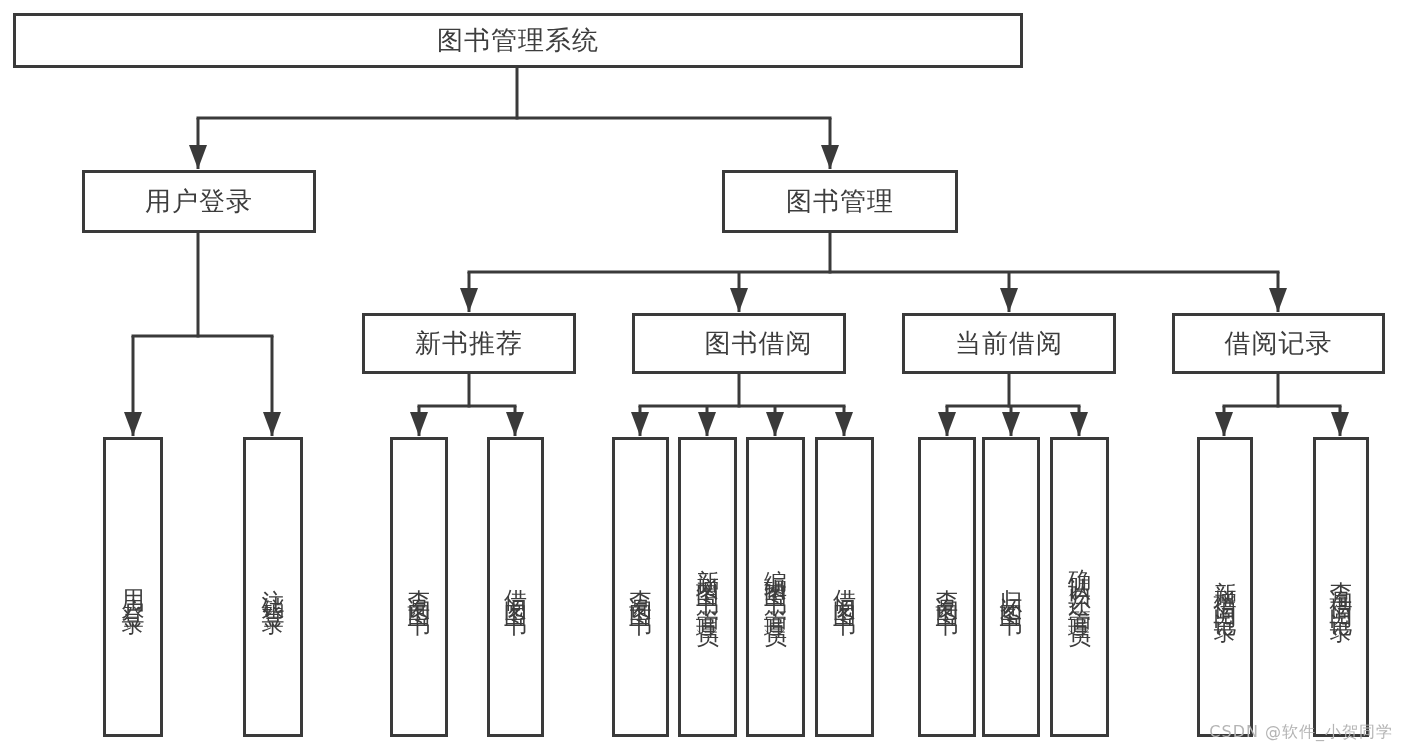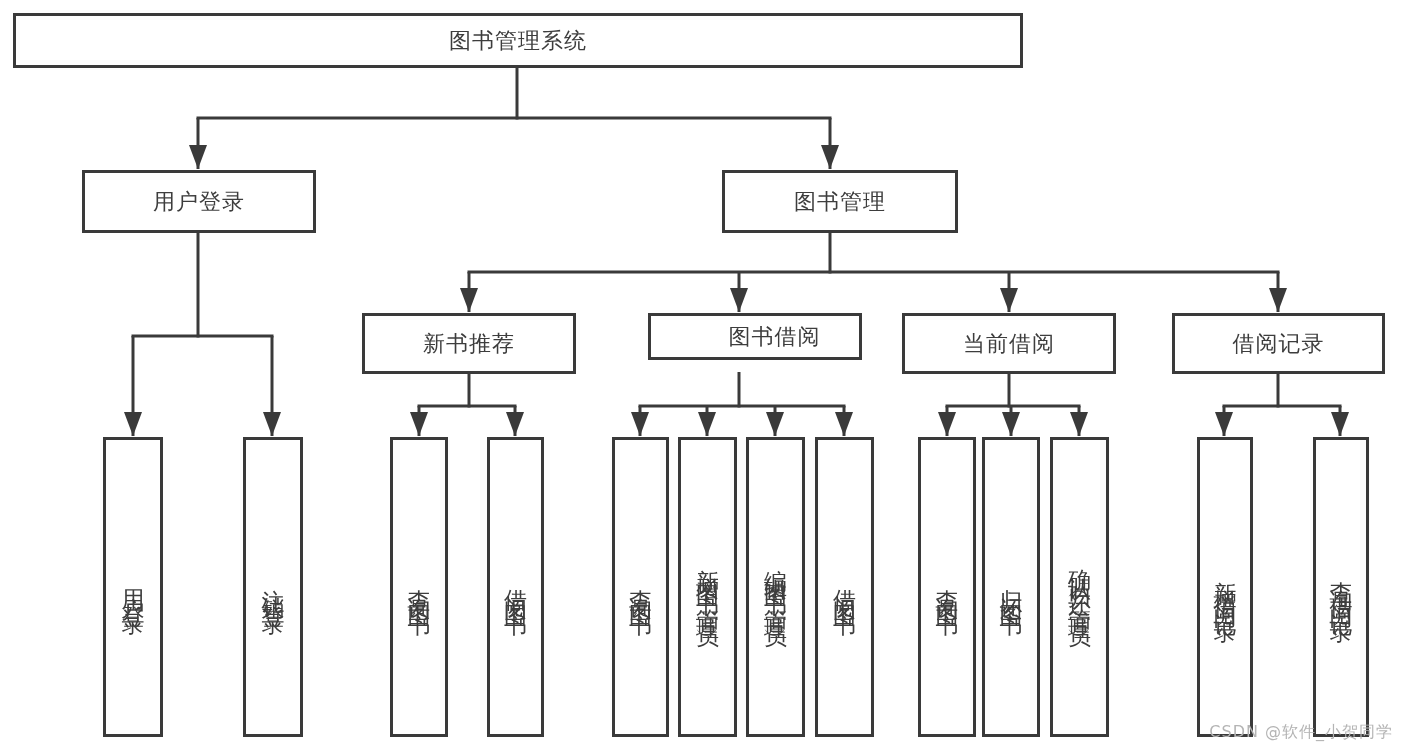--- a/index.html
+++ b/index.html
@@ -17,21 +17,21 @@
     box-sizing: border-box;
     background: #ffffff;
     border: 3px solid #3a3a3a;
     color: #3d3d3d;
     display: flex;
     align-items: center;
     justify-content: center;
     z-index: 2;
   }
   .h {
-    font-size: 22px;
+    font-size: 26px;
     letter-spacing: 1px;
     white-space: nowrap;
   }
   .v {
     writing-mode: vertical-rl;
     text-orientation: mixed;
     font-size: 23px;
     line-height: 1;
     letter-spacing: 8px;
   }
@@ -100,21 +100,21 @@
       <line x1="1340" y1="406" x2="1340" y2="436" marker-end="url(#arrow)"></line>
     </g>
   </svg>
 
   <div class="box h" style="left:13px; top:13px; width:1010px; height:55px;">图书管理系统</div>
 
   <div class="box h" style="left:82px; top:170px; width:234px; height:63px;">用户登录</div>
   <div class="box h" style="left:712px; top:170px; width:236px; height:63px;margin-left:10px;">图书管理</div>
 
   <div class="box h" style="left:362px; top:313px; width:214px; height:61px;">新书推荐</div>
-  <div class="box h" style="left:648px; top:313px; width:214px; height:47px;padding-left:39px;">图书借阅</div>
+  <div class="box h" style="left:632px; top:313px; width:214px; height:61px;padding-left:39px;">图书借阅</div>
   <div class="box h" style="left:902px; top:313px; width:214px; height:61px;">当前借阅</div>
   <div class="box h" style="left:1172px; top:313px; width:213px; height:61px;">借阅记录</div>
 
   <div class="box v" style="left:103px; top:437px; width:60px; height:300px;">用户登录</div>
   <div class="box v" style="left:243px; top:437px; width:60px; height:300px;">注销登录</div>
 
   <div class="box v" style="left:390px; top:437px; width:58px; height:300px;">查询图书</div>
   <div class="box v" style="left:487px; top:437px; width:57px; height:300px;">借阅图书</div>
 
   <div class="box v" style="left:612px; top:437px; width:57px; height:300px;">查询图书</div>

